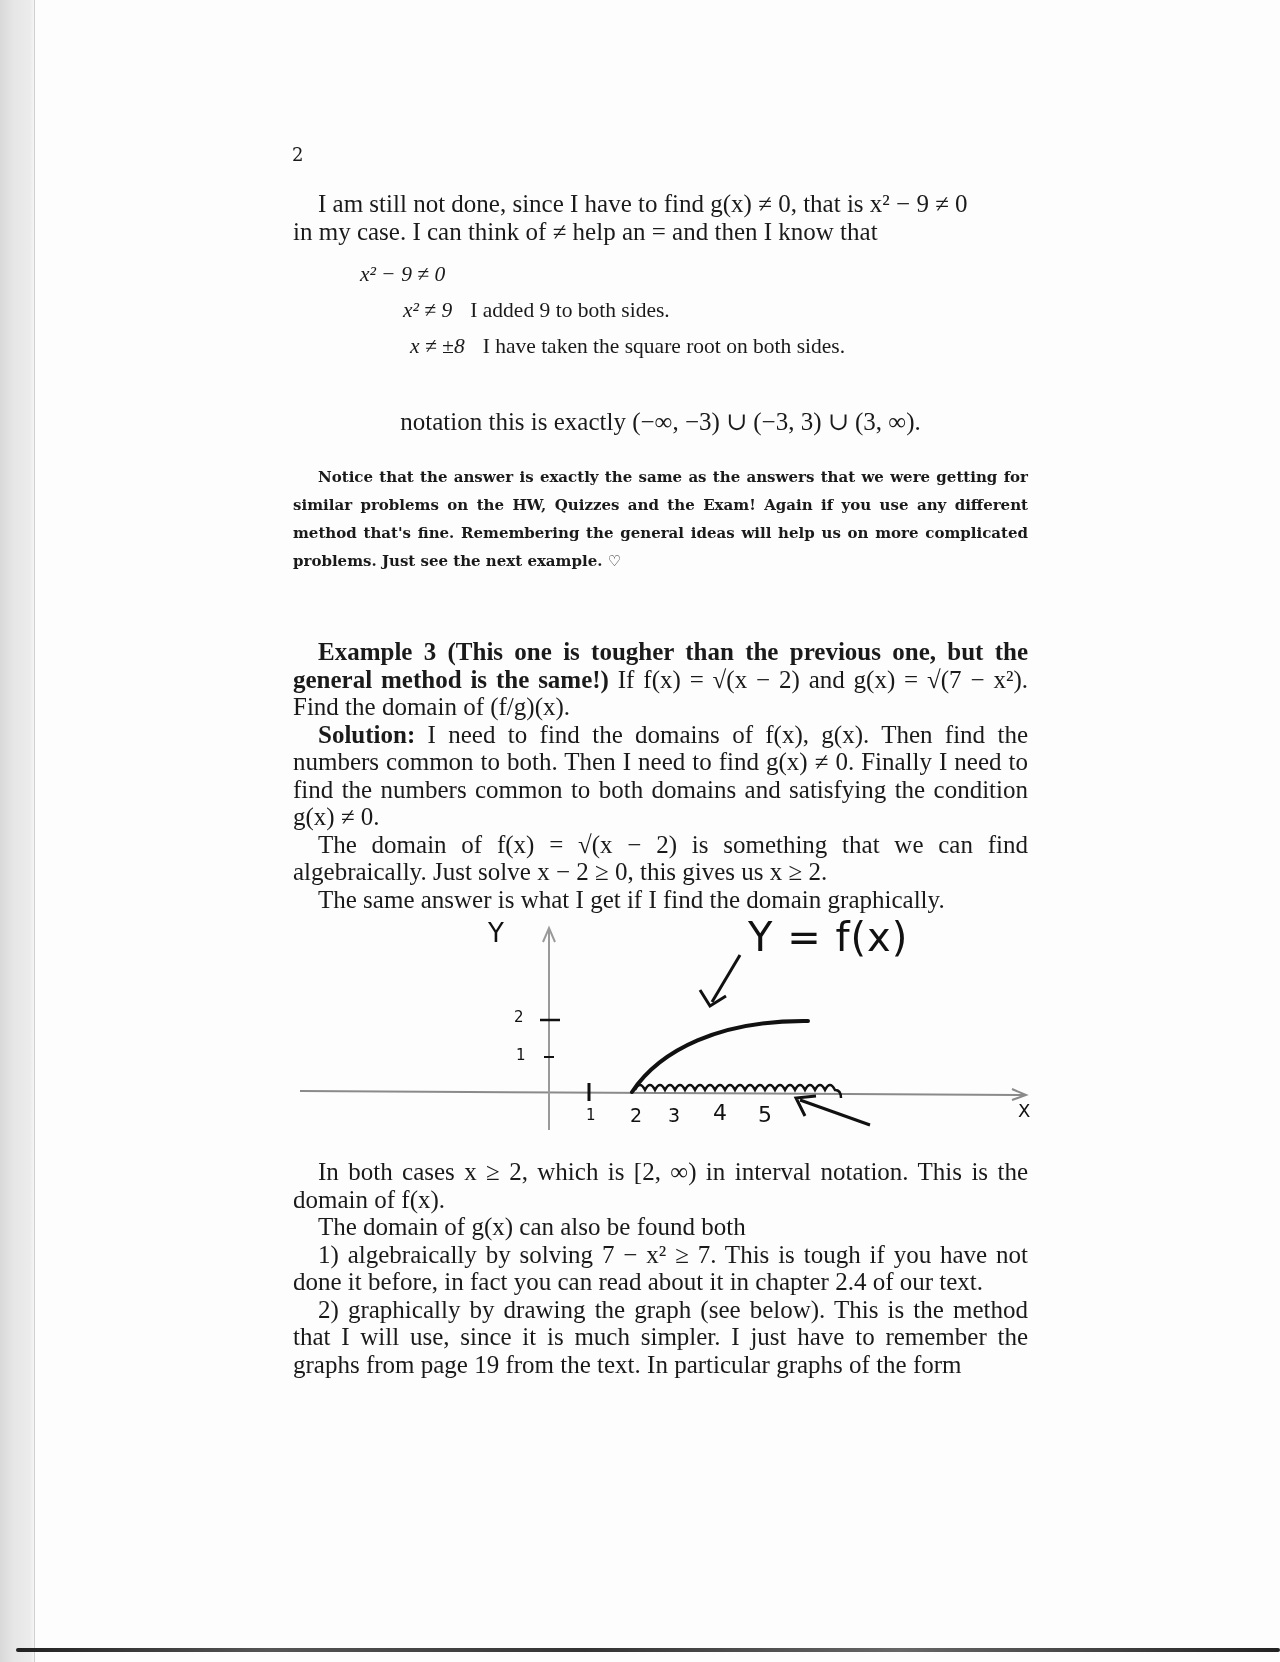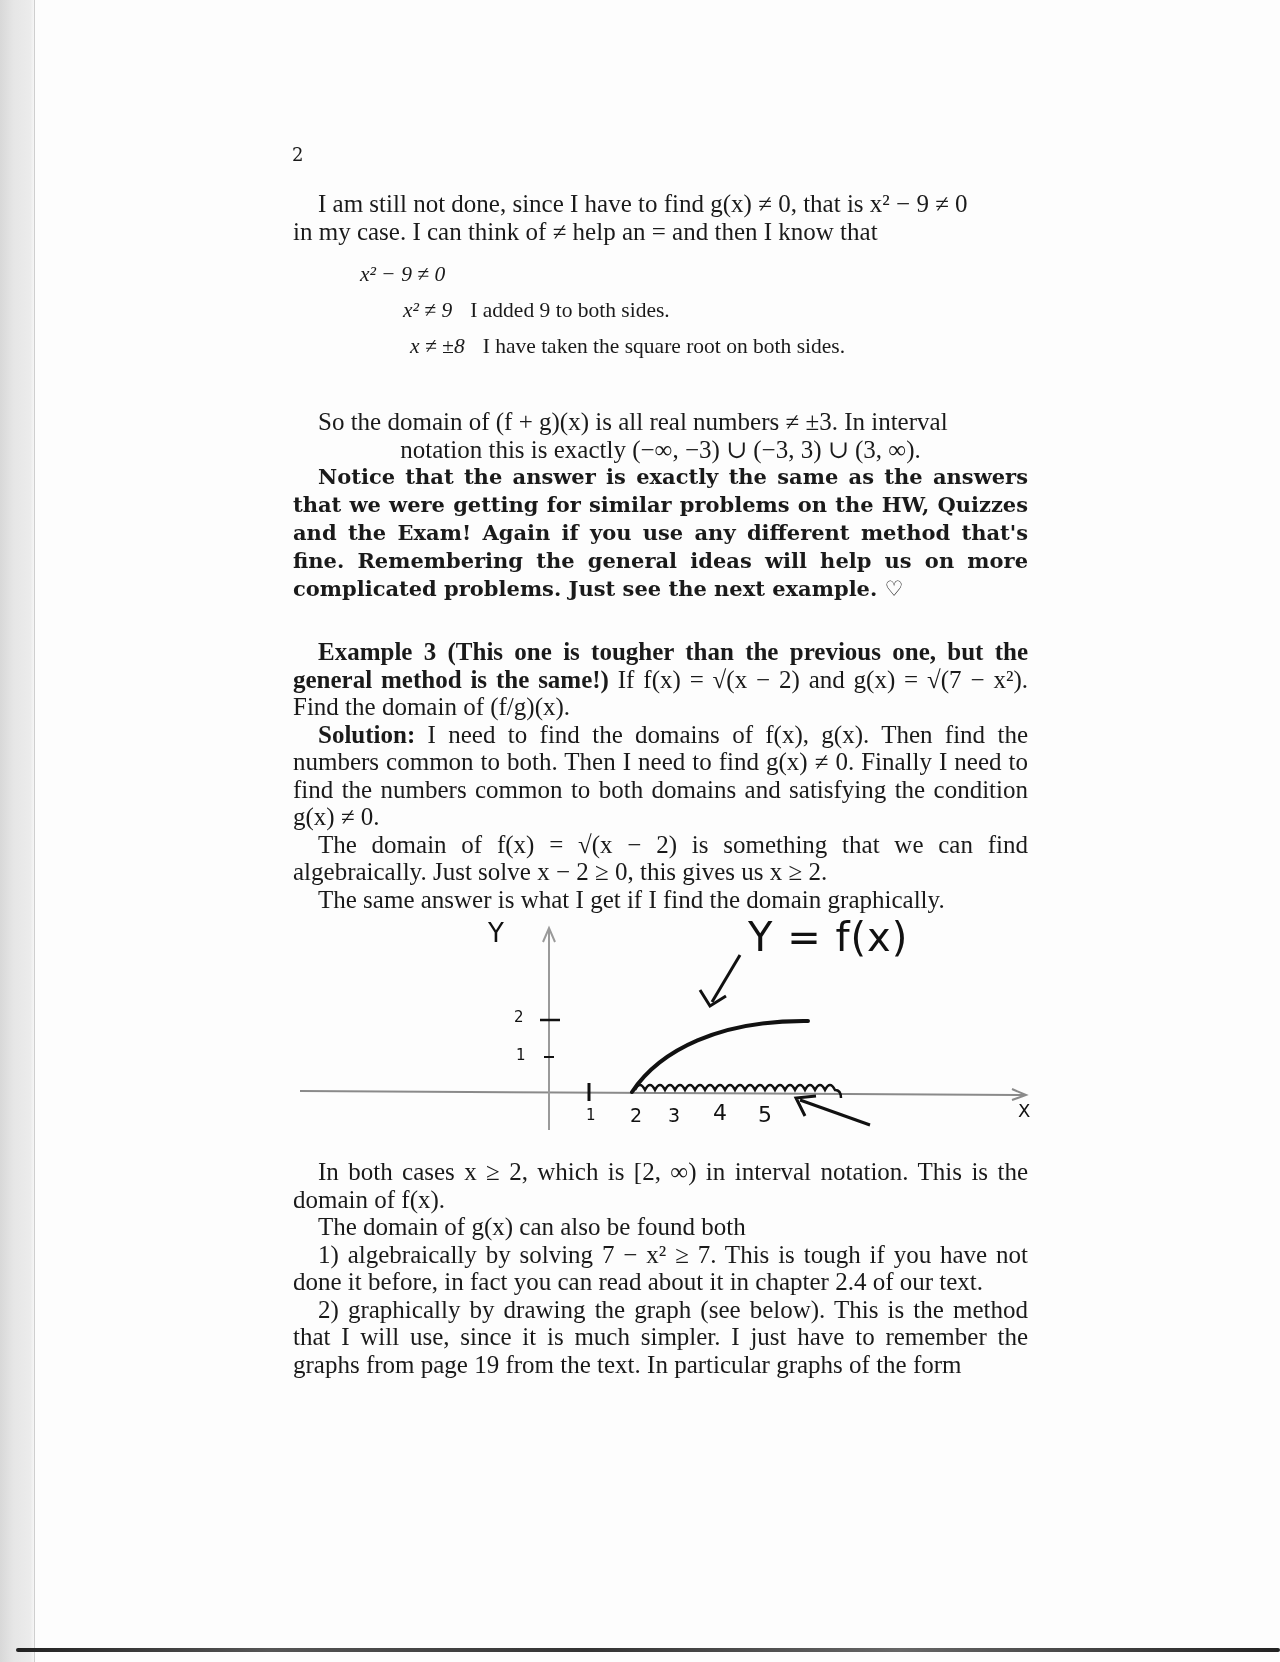--- a/index.html
+++ b/index.html
@@ -33,21 +33,21 @@
     .math { font-style: italic; }
     .eqn {
       position: absolute;
       font-family: "Liberation Serif", "DejaVu Serif", serif;
       font-size: 21.5px; white-space: nowrap;
     }
     .eqn .note { font-style: normal; margin-left: 18px; }
     .bold-block {
       position: absolute; left: 293px; width: 735px;
       font-family: "DejaVu Serif", serif; font-weight: bold;
-      font-size: 21px; line-height: 28px; text-align: justify;
+      font-size: 15px; line-height: 28px; text-align: justify;
     }
     .bold-block p { margin: 0; text-indent: 25px; }
     .graph { position: absolute; left: 300px; top: 920px; width: 900px; height: 250px; }
     .hand {
       position: absolute; font-family: "DejaVu Sans", sans-serif; color: #111;
       font-weight: normal; white-space: nowrap;
     }
   </style>
 </head>
 <body>
@@ -66,21 +66,20 @@
   <span class="math">x² − 9 ≠ 0</span>
 </div>
 <div class="eqn" style="left:403px; top:298px;">
   <span class="math">x² ≠ 9</span><span class="note">I added 9 to both sides.</span>
 </div>
 <div class="eqn" style="left:410px; top:334px;">
   <span class="math">x ≠ ±8</span><span class="note">I have taken the square root on both sides.</span>
 </div>
 
 <div class="text" style="top:408px;">
-  <p style="text-align:left;">So the domain of (f + g)(x) is all real numbers ≠ ±3. In interval</p>
   <p class="noindent" style="text-align:center;">notation this is exactly (−∞, −3) ∪ (−3, 3) ∪ (3, ∞).</p>
 </div>
 
 <div class="bold-block" style="top:463px;">
   <p>Notice that the answer is exactly the same as the answers that we were getting for similar problems on the HW, Quizzes and the Exam! Again if you use any different method that's fine. Remembering the general ideas will help us on more complicated problems. Just see the next example. ♡</p>
 </div>
 
 <div class="text" style="top:638px;">
   <p>
     <span class="bold">Example 3 (This one is tougher than the previous one, but the general method is the same!)</span>

